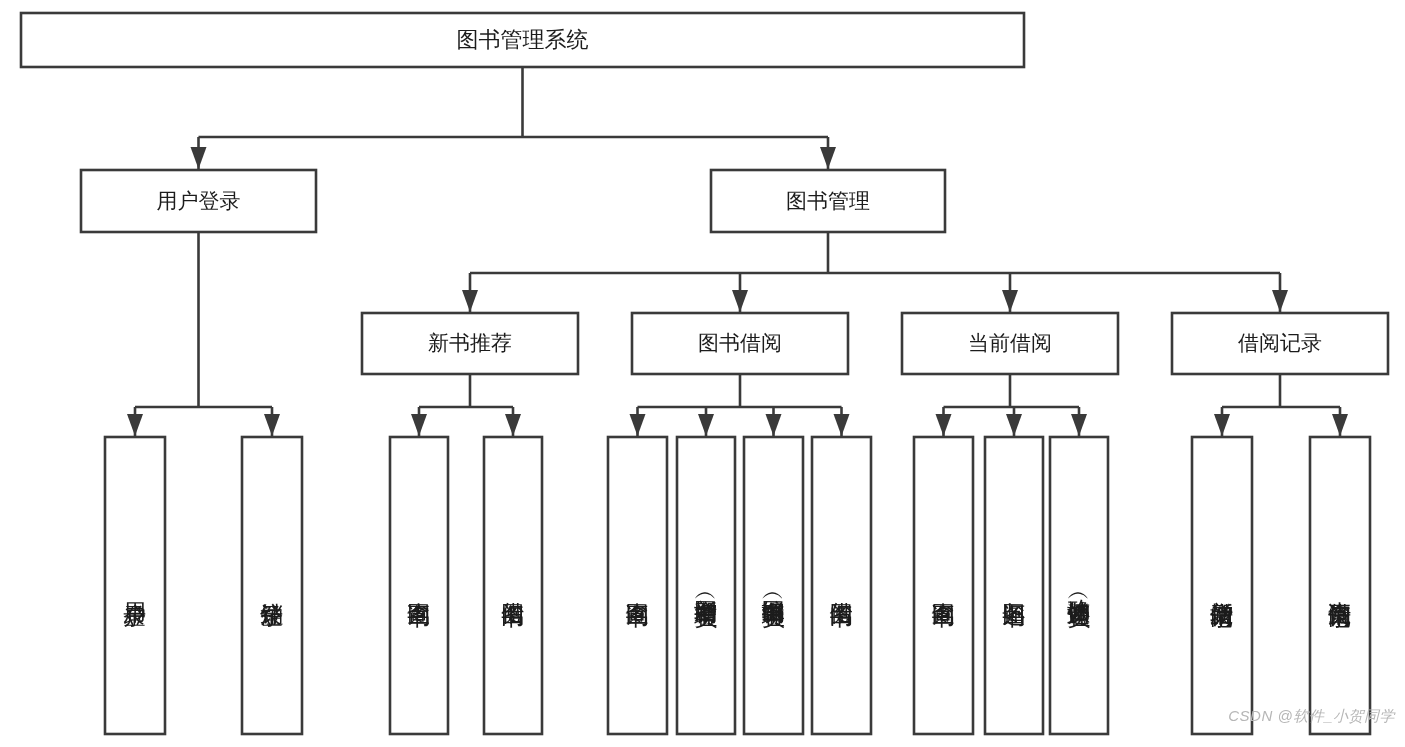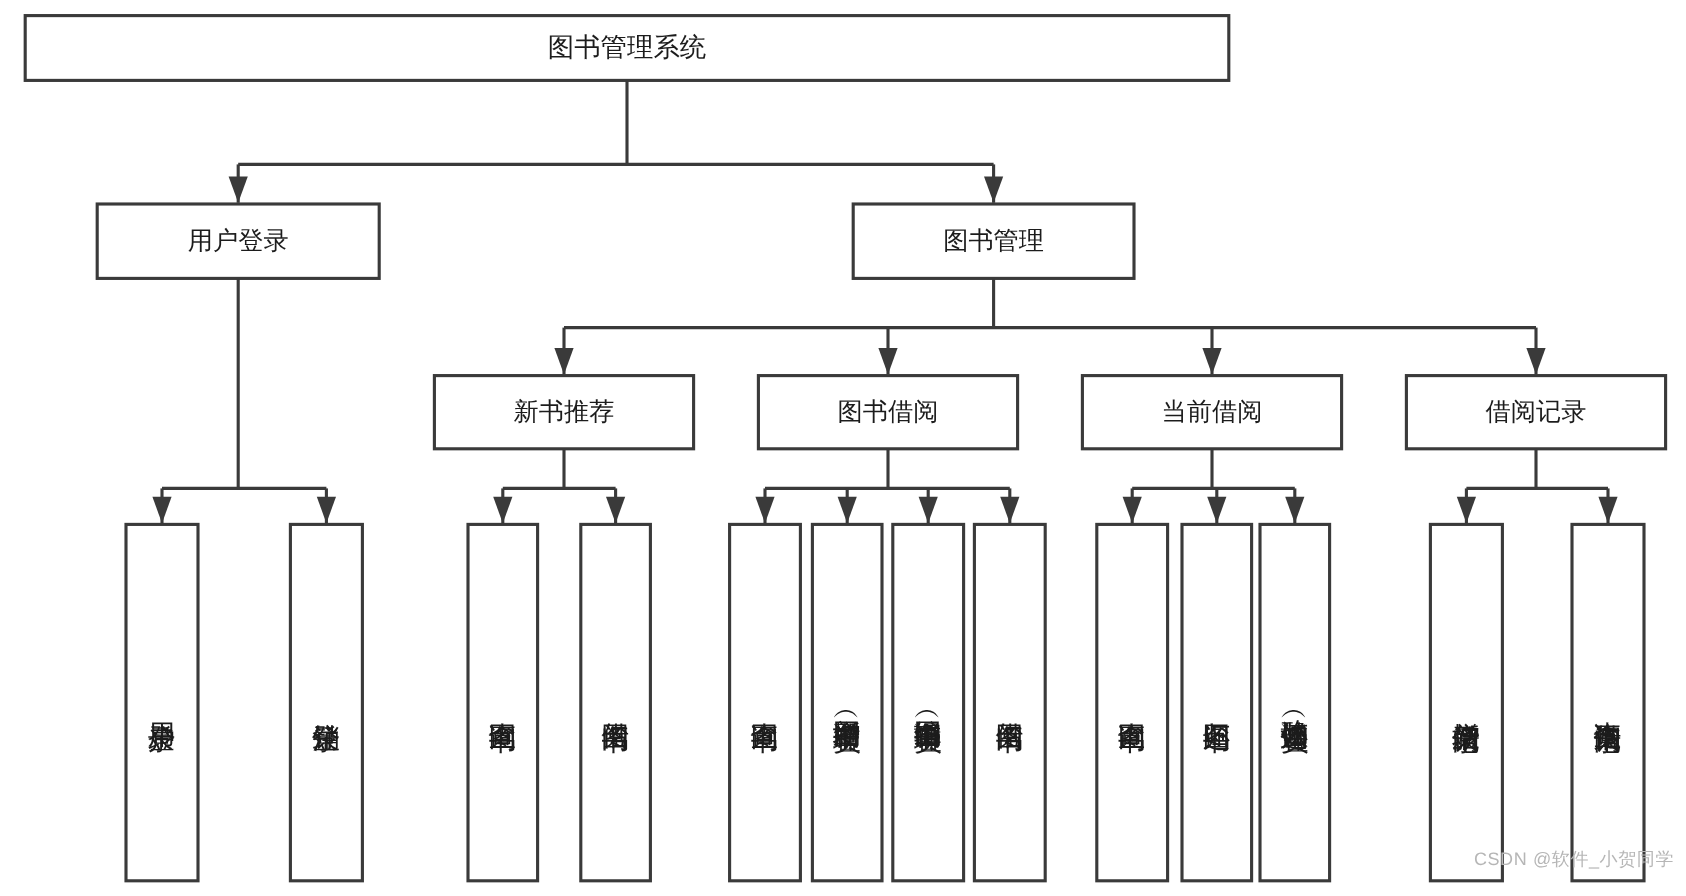--- a/index.html
+++ b/index.html
@@ -15,21 +15,21 @@
   .label-h{font-size:21px;}
   .label-root{font-size:22px;}
   .leaf-label-wrap{position:absolute;display:flex;align-items:center;
                    justify-content:center;pointer-events:none;}
   .leaf-label{writing-mode:vertical-rl;text-orientation:upright;
               font-family:"Liberation Sans","DejaVu Sans",sans-serif;
               font-size:23px;color:#1c1c1c;line-height:1.06;
               letter-spacing:1px;white-space:nowrap;}
   .watermark{position:absolute;right:10px;bottom:6px;font-size:15px;
              color:#b6b6b6;font-family:"Liberation Sans","DejaVu Sans",sans-serif;
-             letter-spacing:0.5px;white-space:nowrap;}
+             letter-spacing:0.5px;white-space:nowrap;font-style:italic;}
 </style>
 </head>
 <body>
 
 <div id="stage">
 
   <svg id="diagram" viewBox="0 0 1405 747">
     <defs></defs>
     <g id="connectors">
         <line x1="522.5" y1="67" x2="522.5" y2="137" class="connector"></line>

